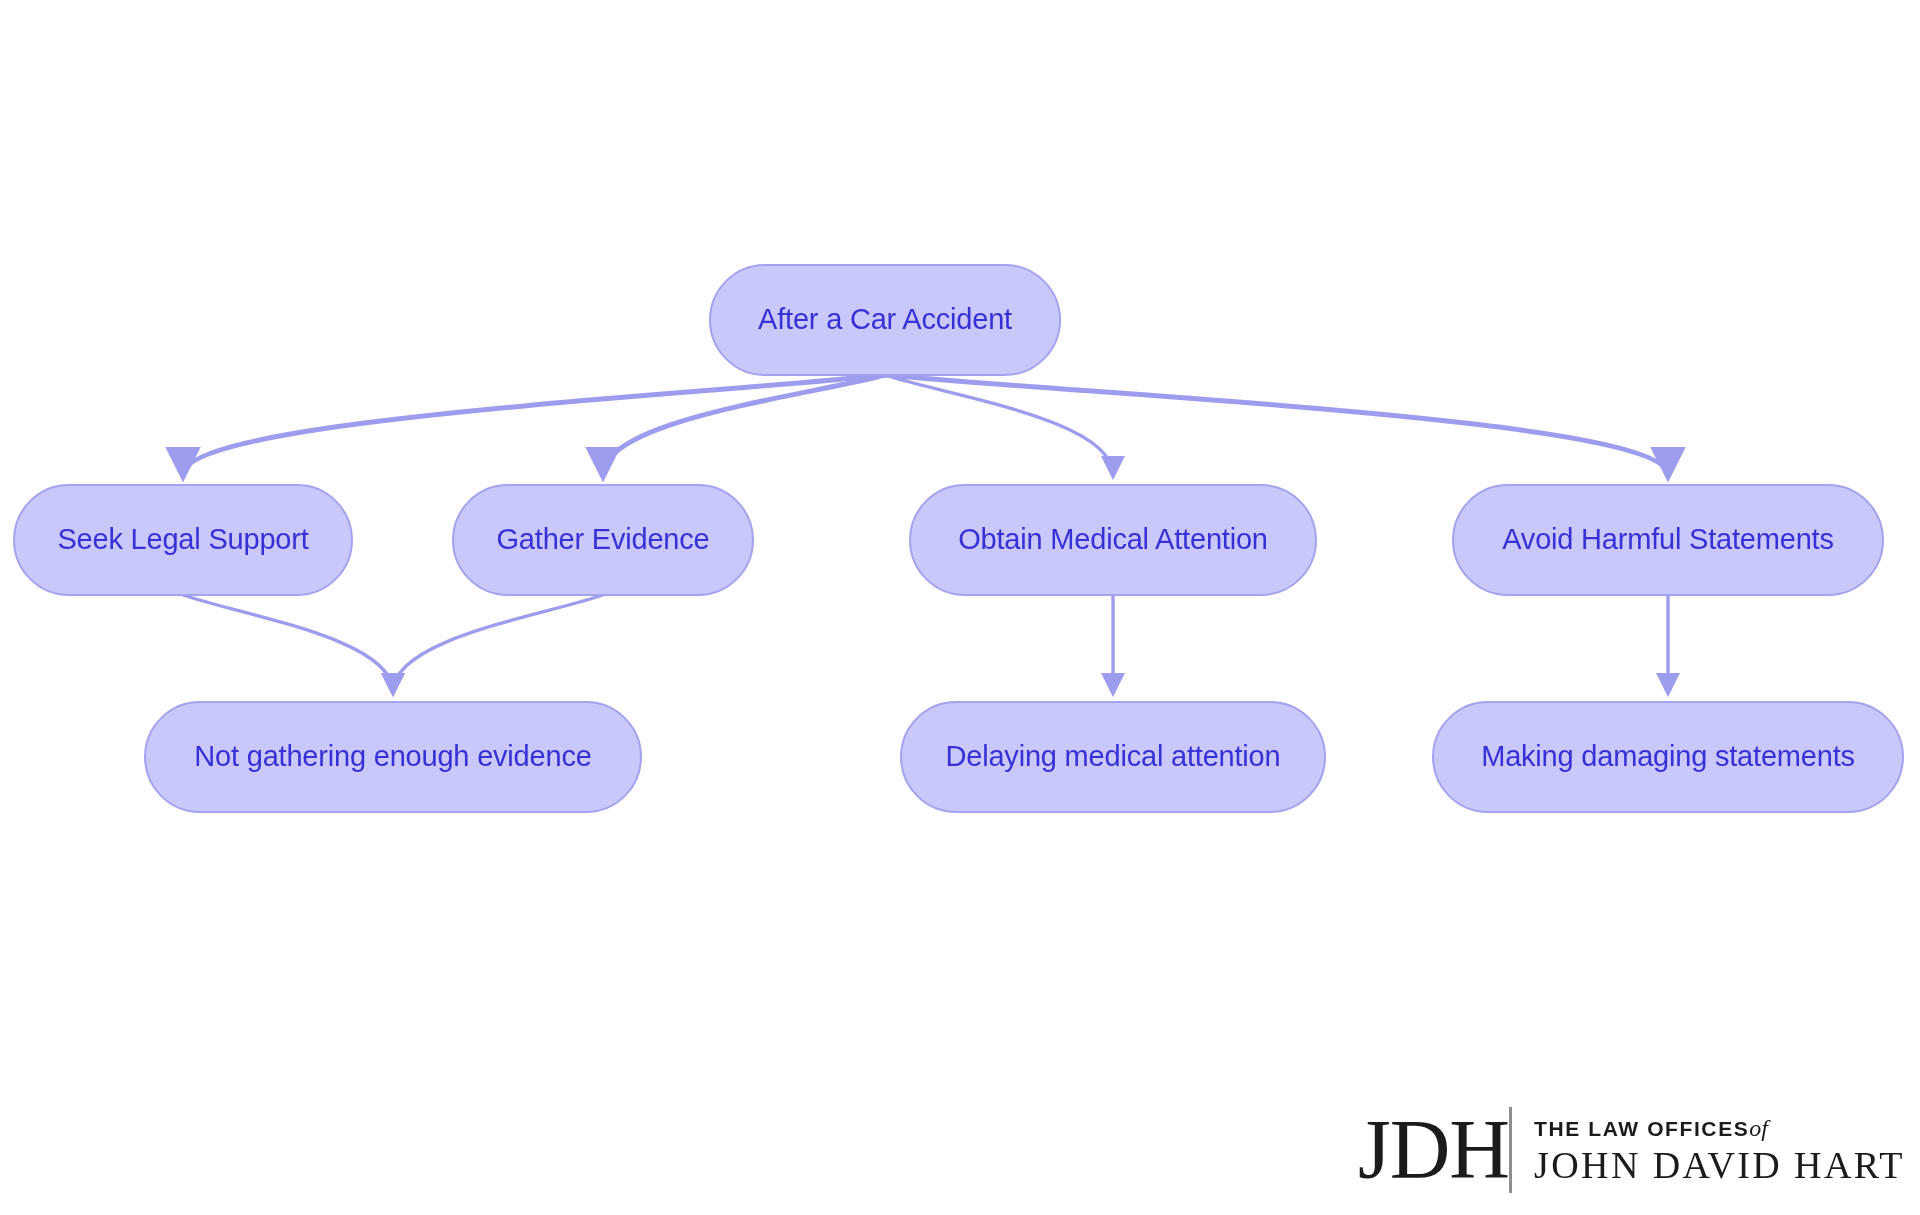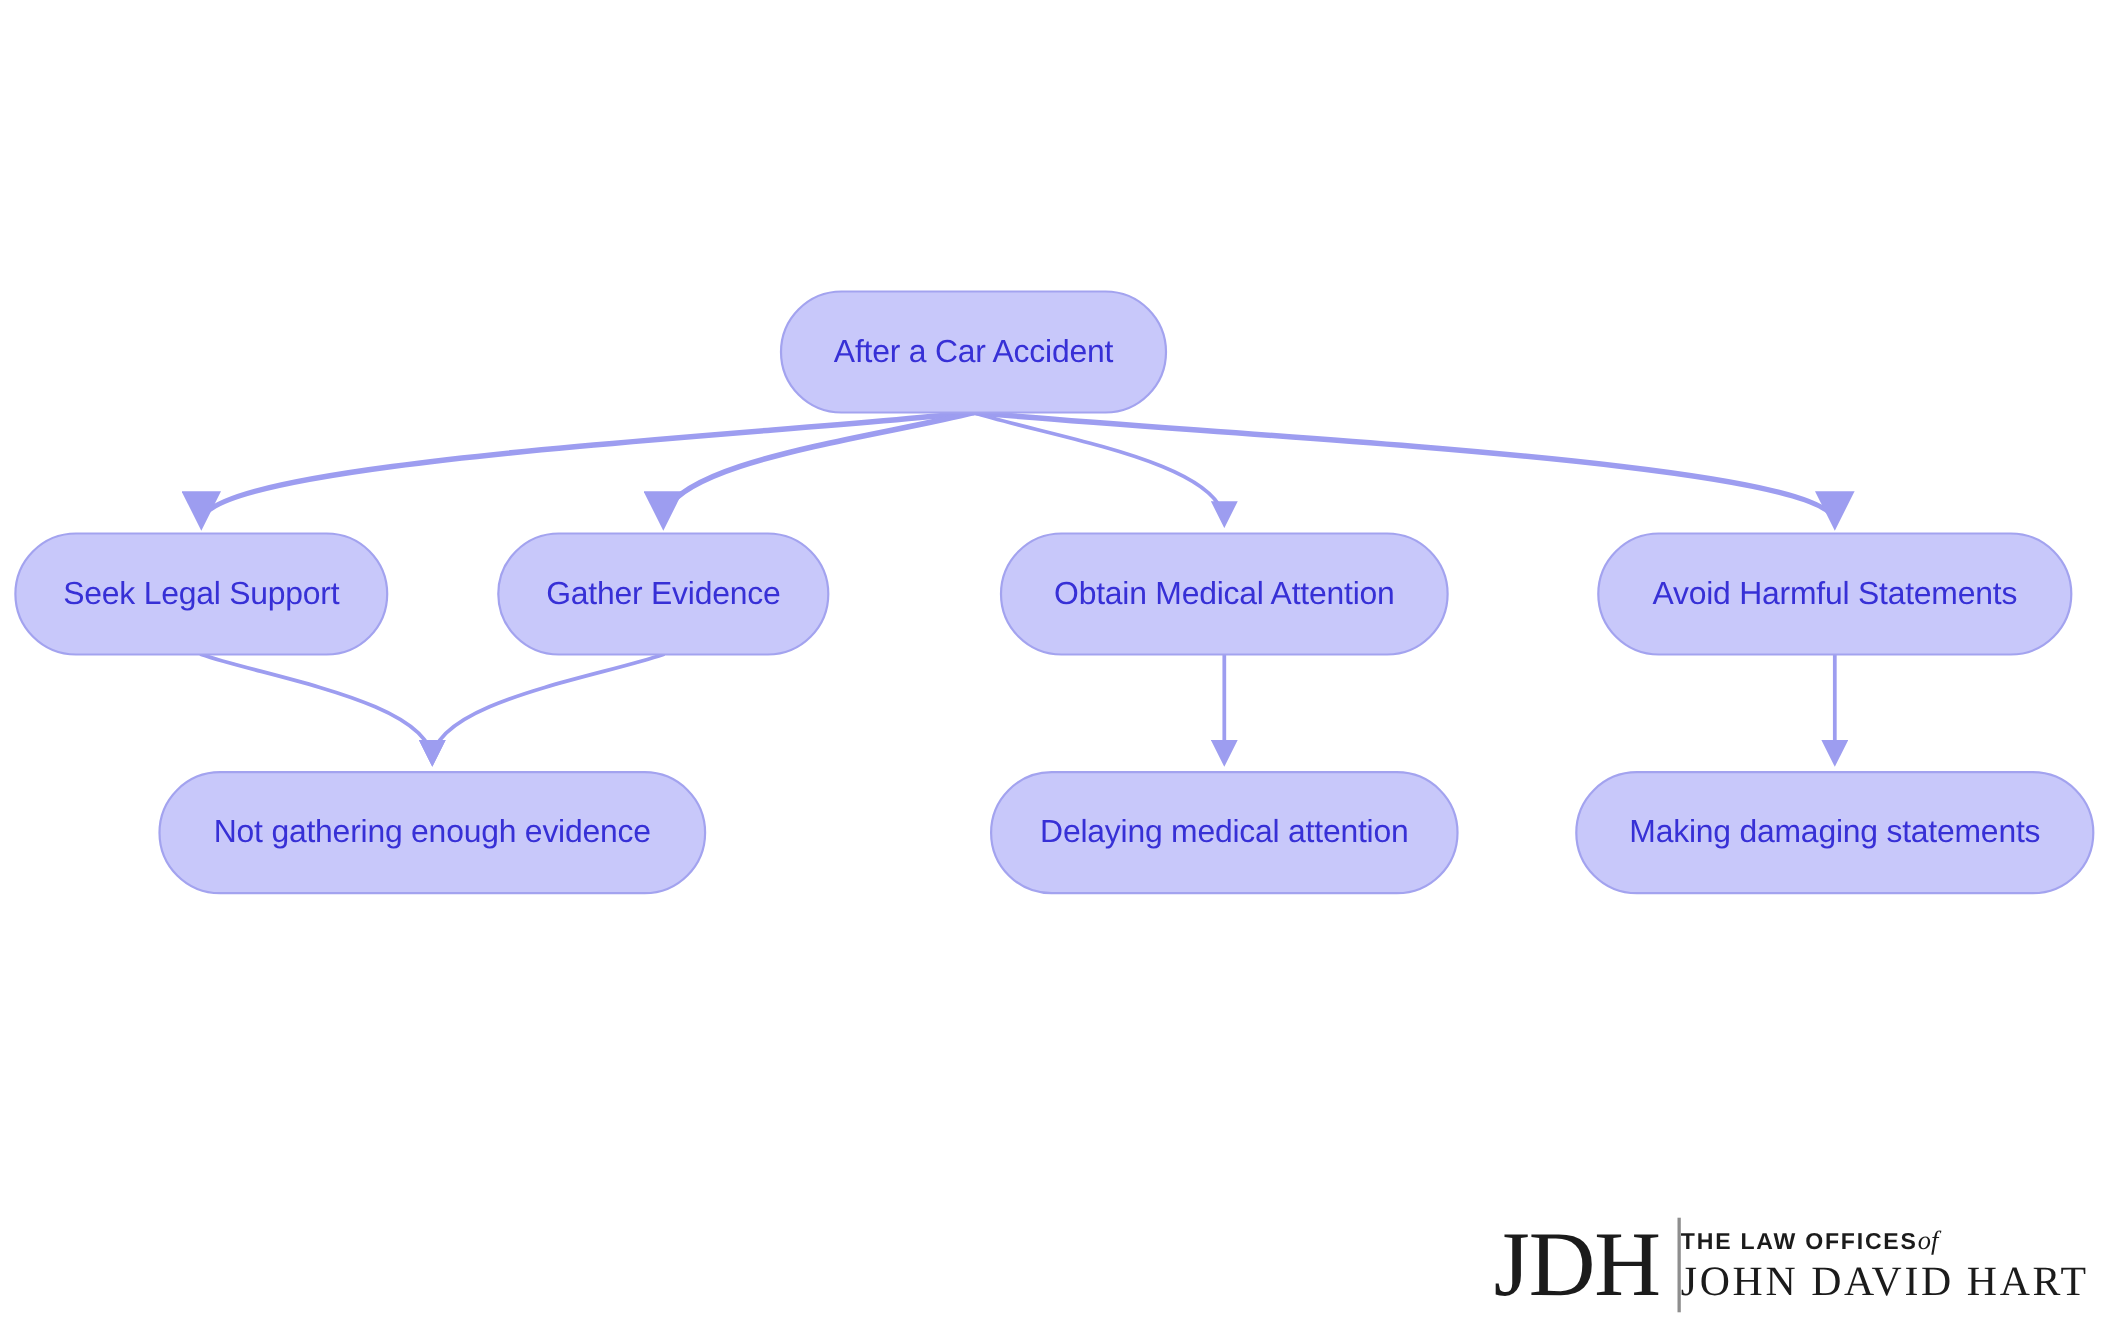--- a/index.html
+++ b/index.html
@@ -32,27 +32,27 @@
     width:540px;height:104px;
     display:flex;align-items:center;
     color:#1b1b1b;
   }
   #logo .jdh{
     font-family:"Liberation Serif", serif;
     font-size:84px;
     line-height:1;
     font-weight:400;
     letter-spacing:-1px;
-    padding-right:16px;
     white-space:nowrap;
   }
   #logo .divider{
     width:3px;height:86px;background:#8e8e8e;flex:0 0 auto;
   }
   #logo .lockup{
+    padding-left:22px;
     display:flex;flex-direction:column;justify-content:center;
   }
   #logo .line1{
     font-family:"Liberation Sans", sans-serif;
     font-size:21px;
     letter-spacing:1.6px;
     font-weight:700;
     white-space:nowrap;
     margin-bottom:4px;
   }

